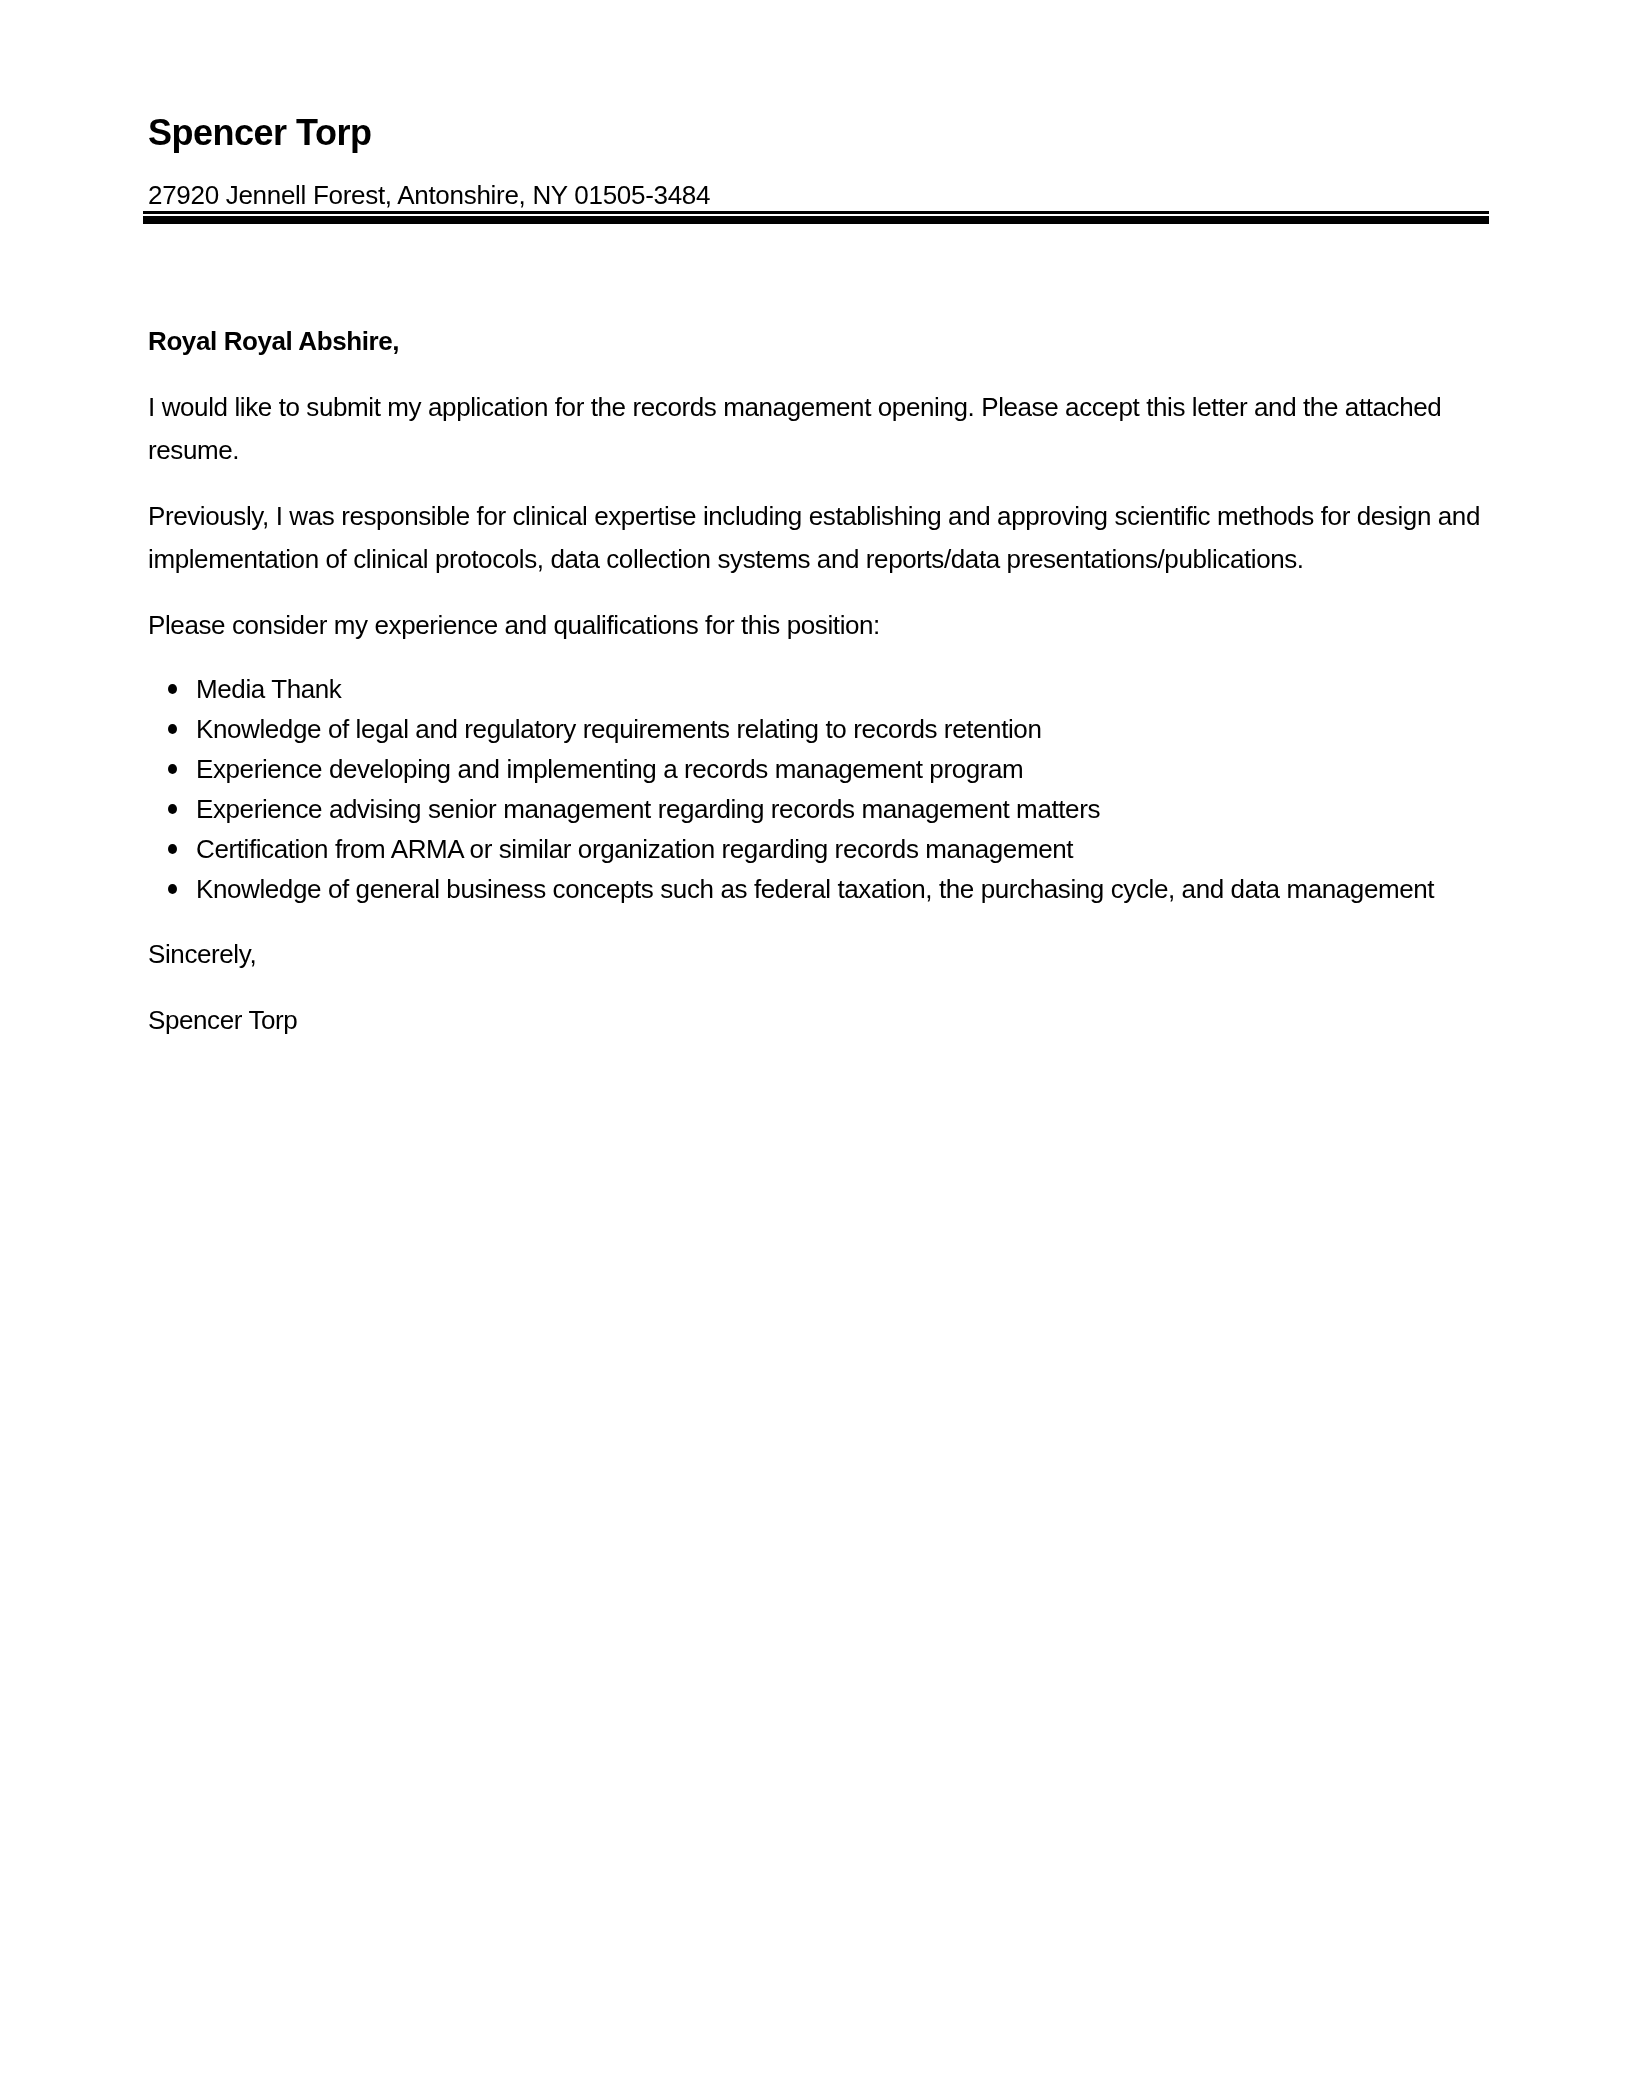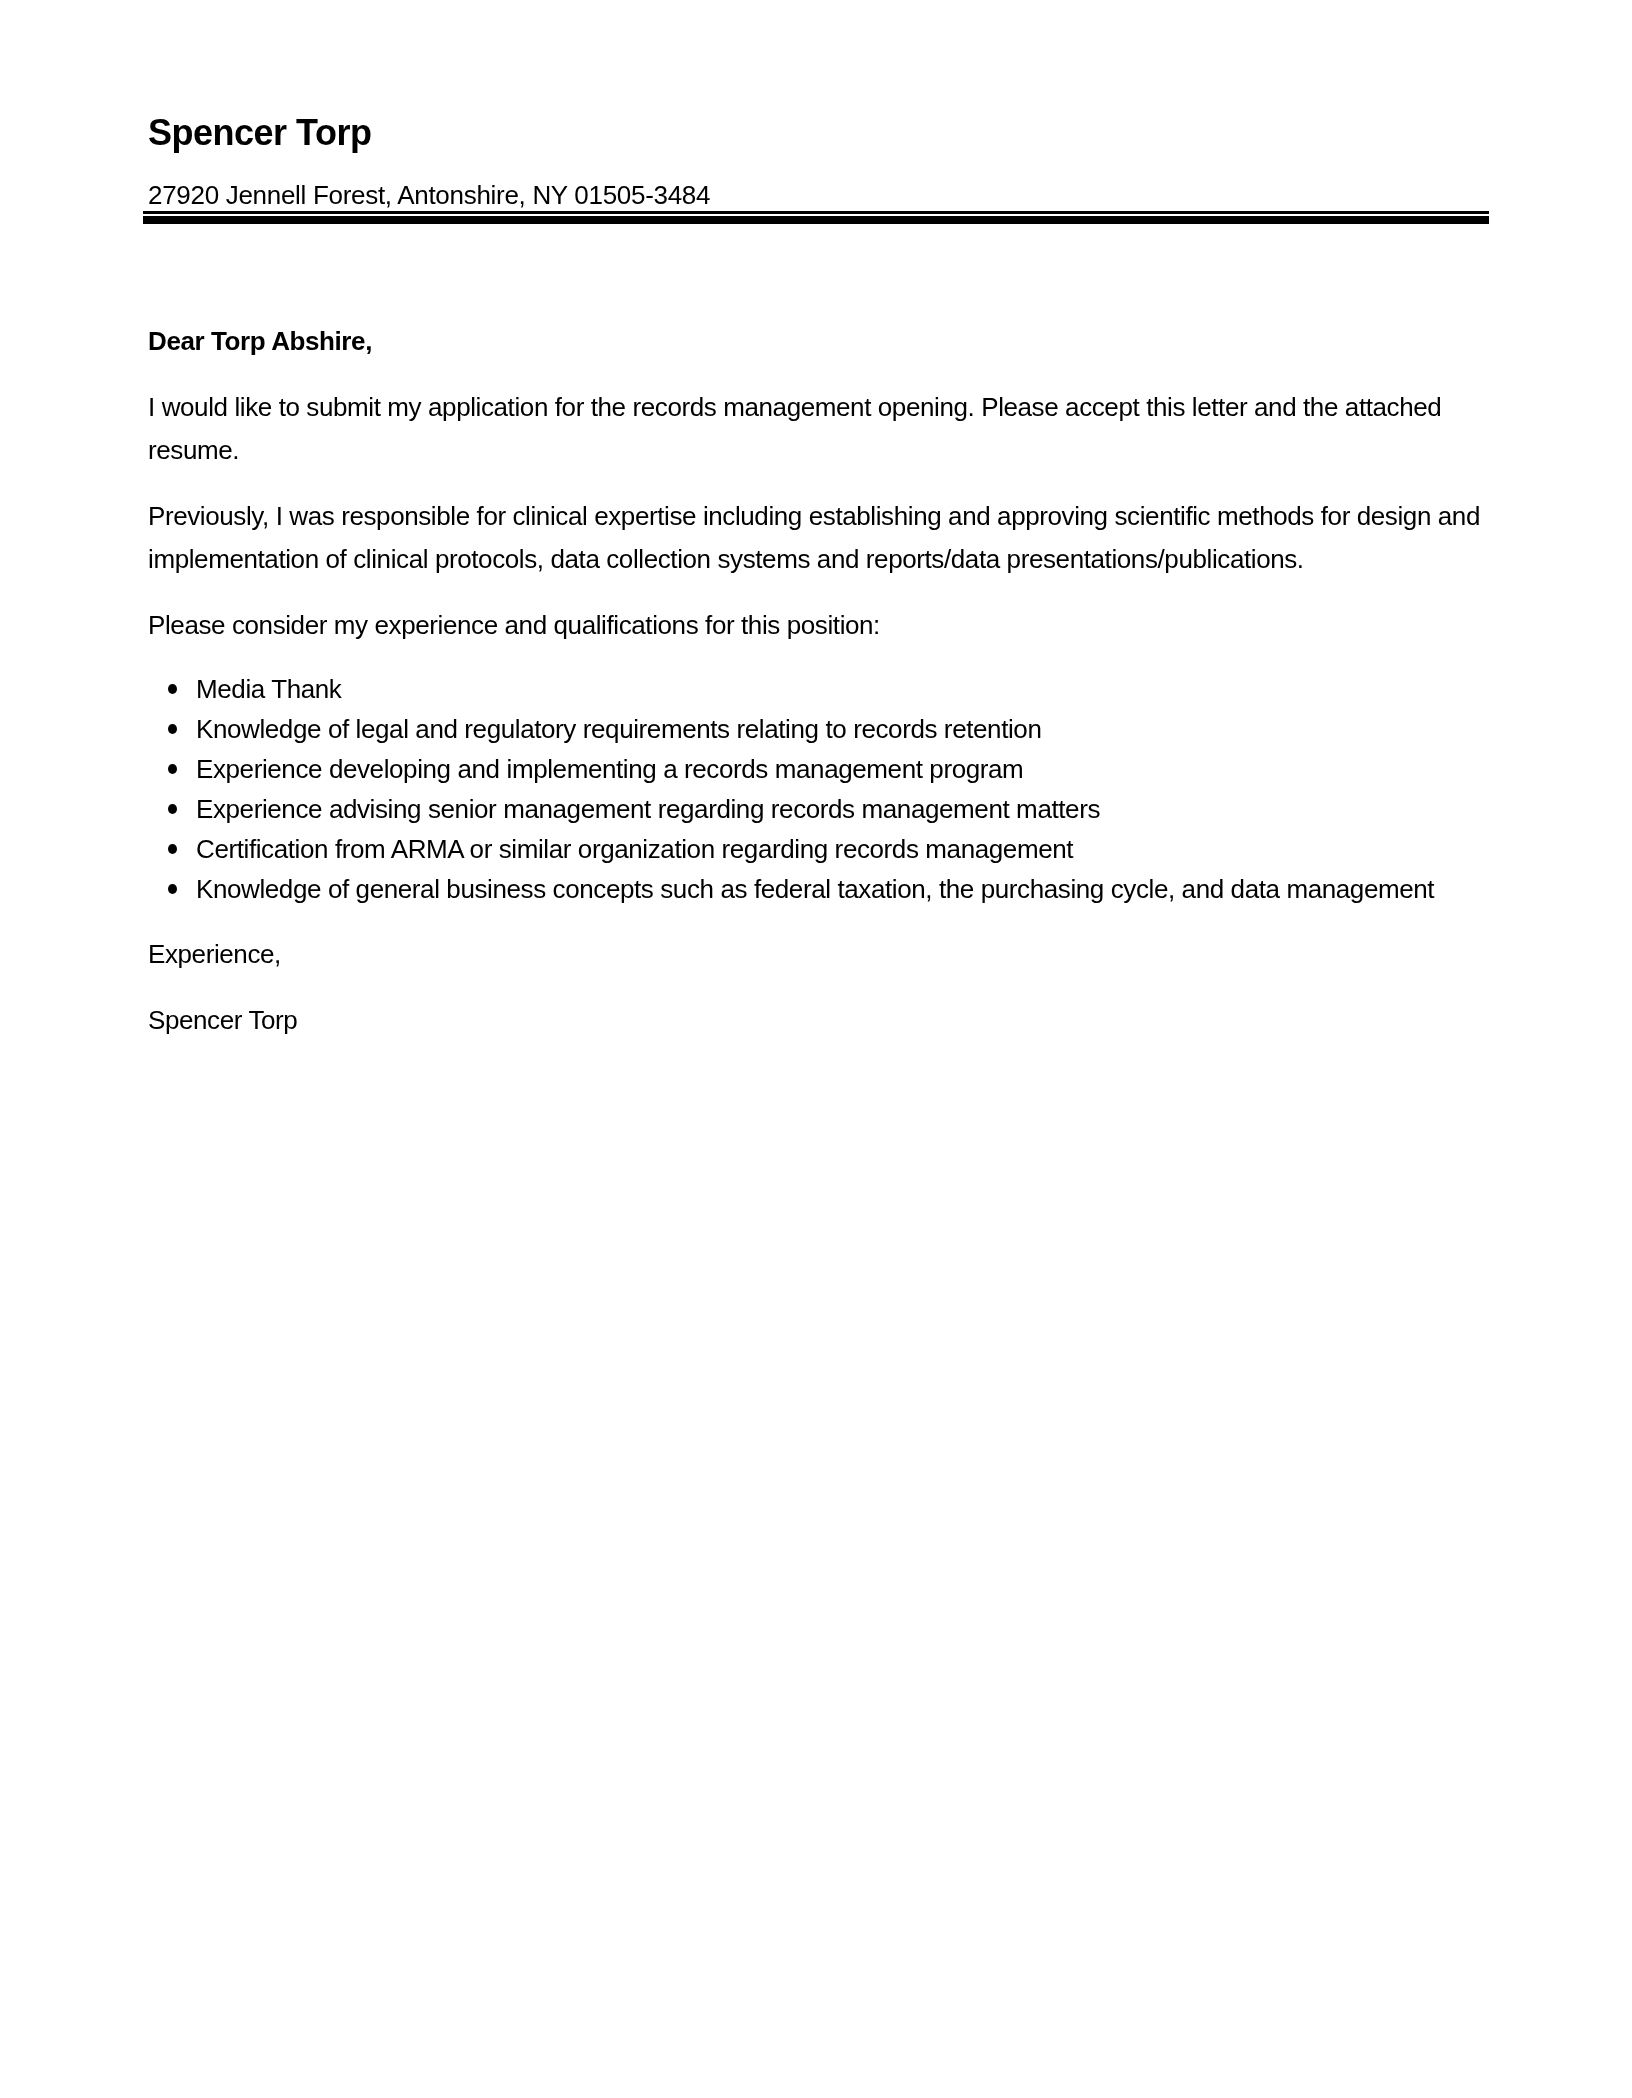--- a/index.html
+++ b/index.html
@@ -43,28 +43,28 @@
 </head>
 <body>
 
 <div class="page">
   <div class="name">Spencer Torp</div>
   <div class="address">27920 Jennell Forest, Antonshire, NY 01505-3484</div>
   <div class="rule-thin"></div>
   <div class="rule-thick"></div>
 
   <div class="body">
-    <p class="salutation">Dear Torp Abshire,</p>
+    <p class="salutation">Royal Royal Abshire,</p>
     <p>I would like to submit my application for the records management opening. Please accept this letter and the attached resume.</p>
     <p>Previously, I was responsible for clinical expertise including establishing and approving scientific methods for design and implementation of clinical protocols, data collection systems and reports/data presentations/publications.</p>
     <p>Please consider my experience and qualifications for this position:</p>
     <ul class="quals">
       <li><span class="dot"></span><span>Media Thank</span></li>
       <li><span class="dot"></span><span>Knowledge of legal and regulatory requirements relating to records retention</span></li>
       <li><span class="dot"></span><span>Experience developing and implementing a records management program</span></li>
       <li><span class="dot"></span><span>Experience advising senior management regarding records management matters</span></li>
       <li><span class="dot"></span><span>Certification from ARMA or similar organization regarding records management</span></li>
       <li><span class="dot"></span><span>Knowledge of general business concepts such as federal taxation, the purchasing cycle, and data management</span></li>
     </ul>
-    <p class="signoff">Experience,</p>
+    <p class="signoff">Sincerely,</p>
     <p class="signoff">Spencer Torp</p>
   </div>
 </div>
 
 </body></html>

